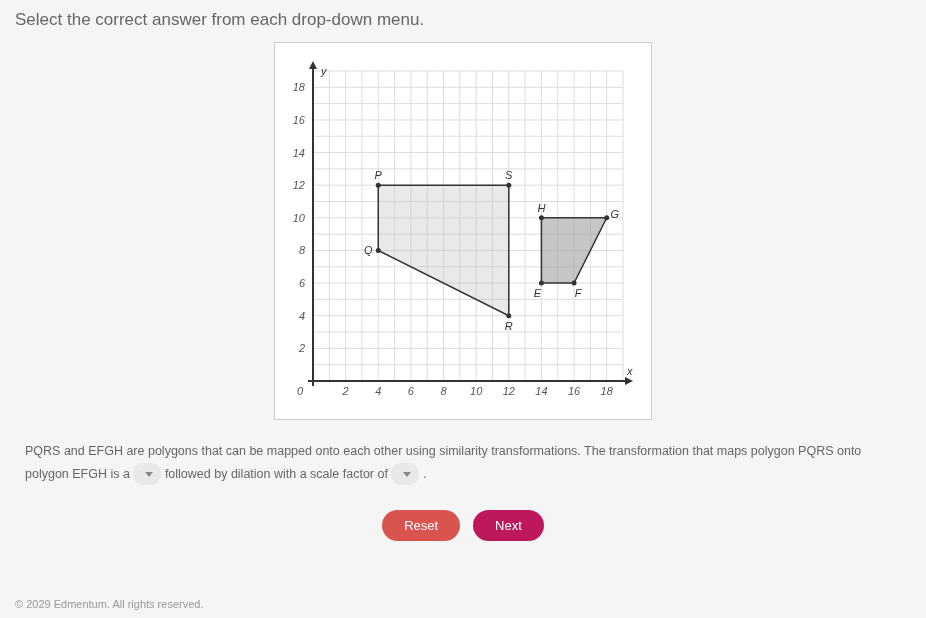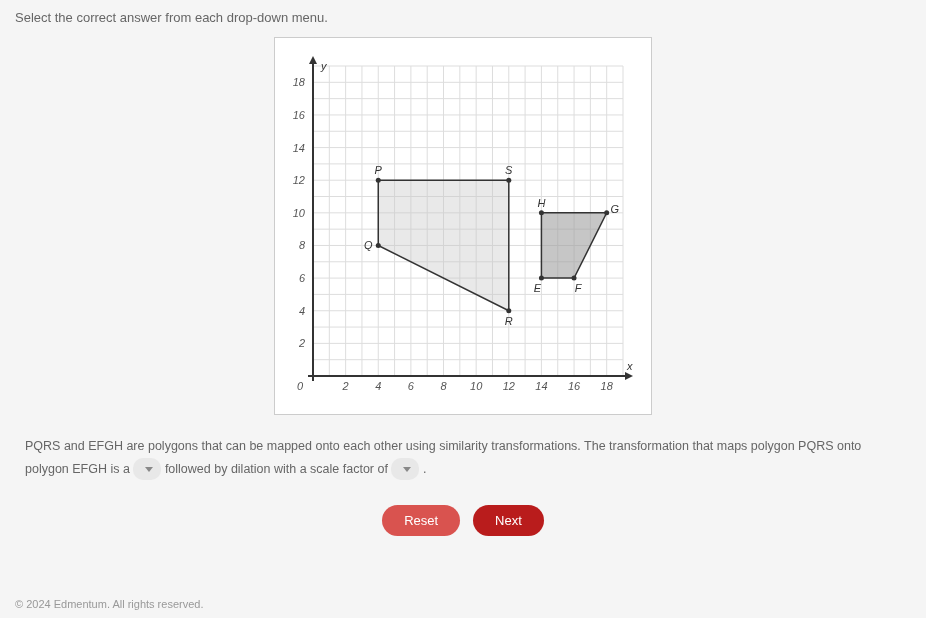--- a/index.html
+++ b/index.html
@@ -1,34 +1,34 @@
 <!DOCTYPE html>
 <html><head>
   <meta charset="utf-8">
   <style>
     * { box-sizing: border-box; margin: 0; padding: 0; }
     body { font-family: Arial, sans-serif; background: #f5f5f5; color: #555; width: 926px; height: 618px; position: relative; }
     .container { padding: 10px 15px; }
-    .instruction { font-size: 13px; color: #666; margin-bottom: 12px; }
+    .instruction { font-size: 17px; color: #666; margin-bottom: 12px; }
     .chart-wrap { display: flex; justify-content: center; margin-bottom: 20px; }
     .chart-box { background: #fff; border: 1px solid #ccc; padding: 8px; }
     svg { display: block; }
     .grid-line { stroke: #ddd; stroke-width: 1; }
     .axis-line { stroke: #333; stroke-width: 2; }
     .tick-label { font-size: 11px; fill: #555; font-style: italic; }
     .poly1 { fill: rgba(200,200,200,0.4); stroke: #333; stroke-width: 1.5; }
     .poly2 { fill: rgba(160,160,160,0.6); stroke: #333; stroke-width: 1.5; }
     .v-label { font-size: 11px; fill: #333; font-style: italic; }
     .sentence { font-size: 12.5px; color: #666; text-align: left; line-height: 1.8; margin: 16px 10px 25px 10px; }
     .dd { display: inline-block; background: #e8e8e8; border-radius: 10px; padding: 1px 8px; font-size: 11px; color: #888; cursor: pointer; vertical-align: middle; }
     .dd::after { content: ""; display: inline-block; margin-left: 4px; border-left: 4px solid transparent; border-right: 4px solid transparent; border-top: 5px solid #888; vertical-align: middle; }
     .btns { display: flex; justify-content: center; gap: 13px; margin-bottom: 30px; }
     .btn { border: none; border-radius: 18px; padding: 8px 22px; font-size: 13px; color: #fff; cursor: pointer; }
     .btn-reset { background: #d9534f; }
-    .btn-next { background: #b91c1c; }
+    .btn-next { background: #be185d; }
     .footer { position: absolute; bottom: 8px; left: 15px; font-size: 11px; color: #999; }
   </style>
 </head>
 <body>
 
 <div class="container">
   <div class="instruction">Select the correct answer from each drop-down menu.</div>
 
   <div class="chart-wrap">
     <div class="chart-box">
@@ -127,13 +127,13 @@
     <span class="dd"> </span>
     <span> .</span>
   </div>
 
   <div class="btns">
     <button class="btn btn-reset">Reset</button>
     <button class="btn btn-next">Next</button>
   </div>
 </div>
 
-<div class="footer">© 2024 Edmentum. All rights reserved.</div>
+<div class="footer">© 2029 Edmentum. All rights reserved.</div>
 
 </body></html>

